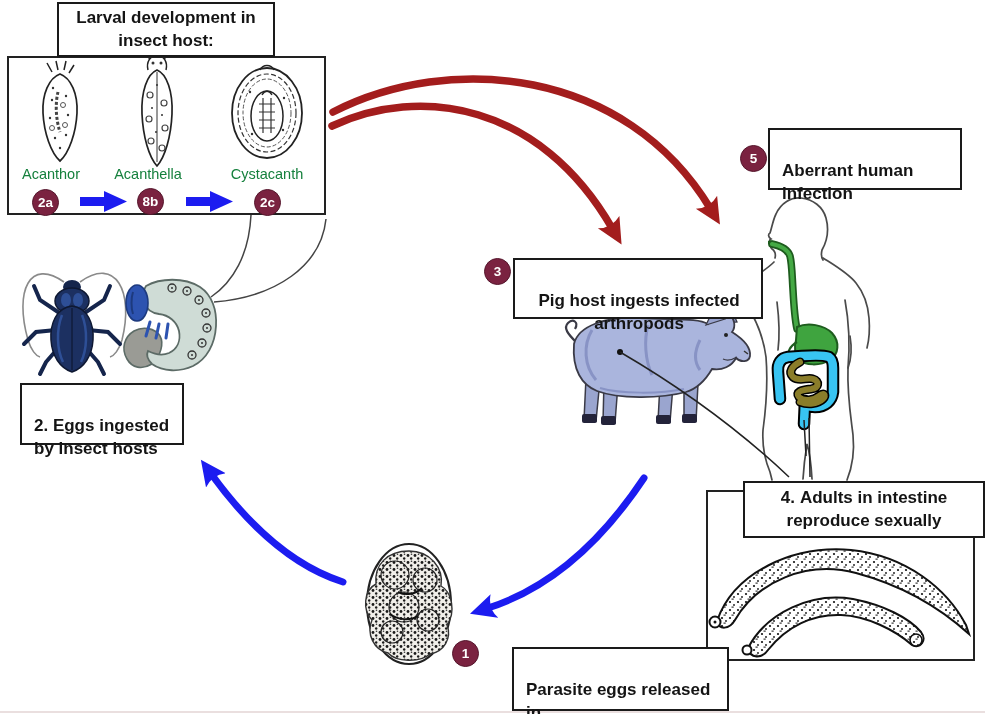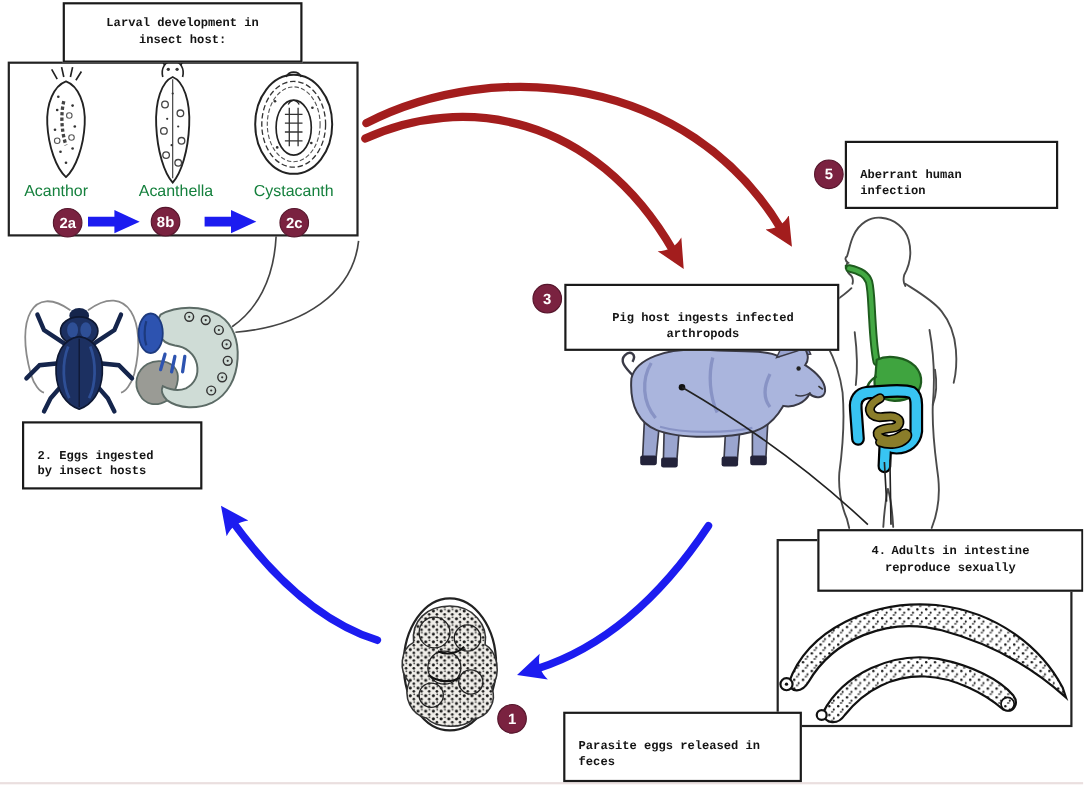--- a/index.html
+++ b/index.html
@@ -3,22 +3,22 @@
 <meta charset="utf-8">
 <style>
   html,body{margin:0;padding:0;background:#fff;}
   #canvas{
     position:relative;width:985px;height:714px;background:#ffffff;overflow:hidden;
     font-family:"Liberation Sans",sans-serif;color:#141414;
   }
   #art{position:absolute;left:0;top:0;z-index:1;}
   .box{
     position:absolute;z-index:3;background:#fff;border:2.5px solid #1a1a1a;
-    box-sizing:border-box;font-size:11px;font-weight:600;line-height:1.32;
-    white-space:pre-line;padding:8px 10px 6px 12px;color:#141414;font-family:Liberation Mono, monospace;
+    box-sizing:border-box;font-size:17px;font-weight:600;line-height:1.32;
+    white-space:pre-line;padding:8px 10px 6px 12px;color:#141414;
   }
   .frame{
     position:absolute;z-index:2;background:transparent;border:2px solid #222;
     box-sizing:border-box;
   }
   .center{display:flex;align-items:center;justify-content:center;text-align:center;padding:4px 6px;}
   .badge{
     position:absolute;z-index:4;width:27px;height:27px;border-radius:50%;
     background:#7a2240;border:1px solid #55162c;color:#fff;box-sizing:border-box;
     display:flex;align-items:center;justify-content:center;
@@ -299,24 +299,24 @@
     <span><span class="num-bold">4.</span><span>Adults in intestine
 reproduce sexually</span></span>
   </div>
 
   <div class="box" style="left:483px;top:647px;width:217px;height:64px;margin-left:29px;">
     <span>Parasite eggs released in
 feces</span>
   </div>
 
   <div class="stage-label" style="left:3px;top:166px;"><span>Acanthor</span></div>
-  <div class="stage-label" style="left:112px;top:166px;"><span>Acanthella</span></div>
+  <div class="stage-label" style="left:100px;top:166px;"><span>Acanthella</span></div>
   <div class="stage-label" style="left:219px;top:166px;"><span>Cystacanth</span></div>
 
-  <div class="badge" style="left:48px;top:189px;text-align:right;">
+  <div class="badge" style="left:32px;top:189px;text-align:right;">
       <span>2a</span>
     </div>
   <div class="badge" style="left:137px;top:188px;">
       <span>8b</span>
     </div>
   <div class="badge" style="left:254px;top:189px;">
       <span>2c</span>
     </div>
   <div class="badge" style="left:452px;top:640px;">
       <span>1</span>

